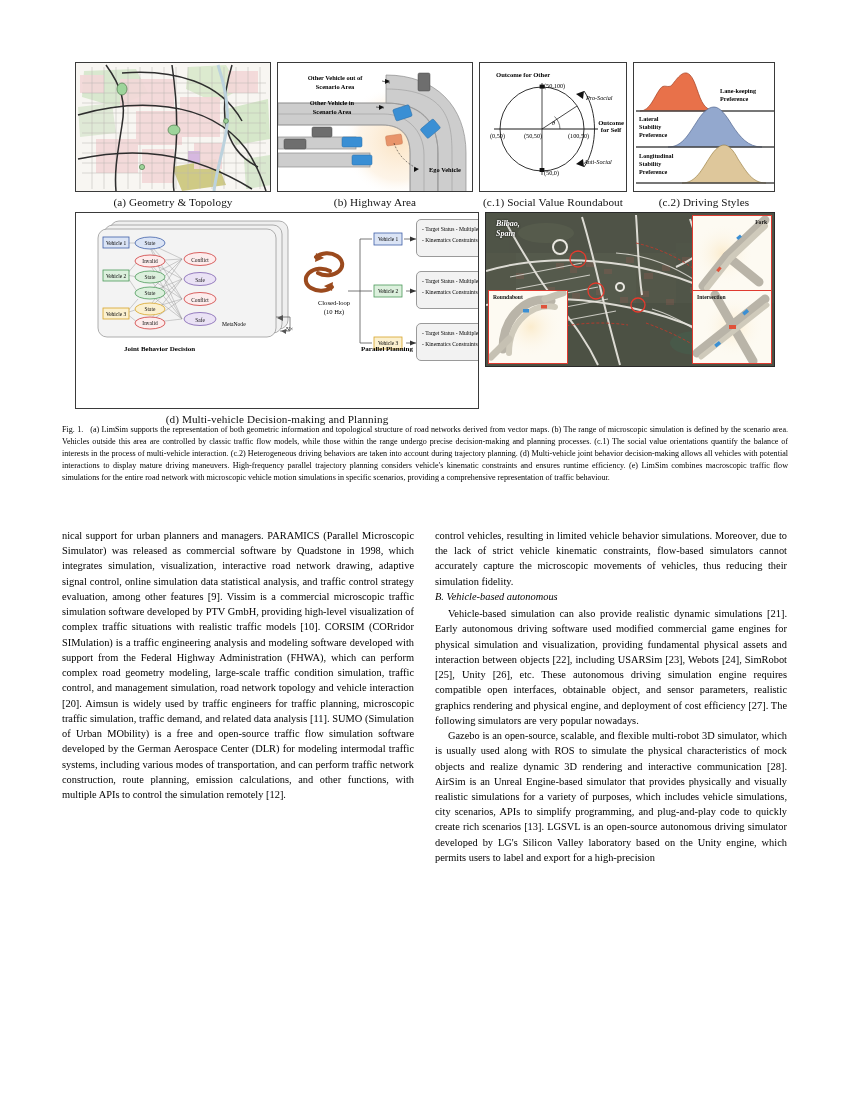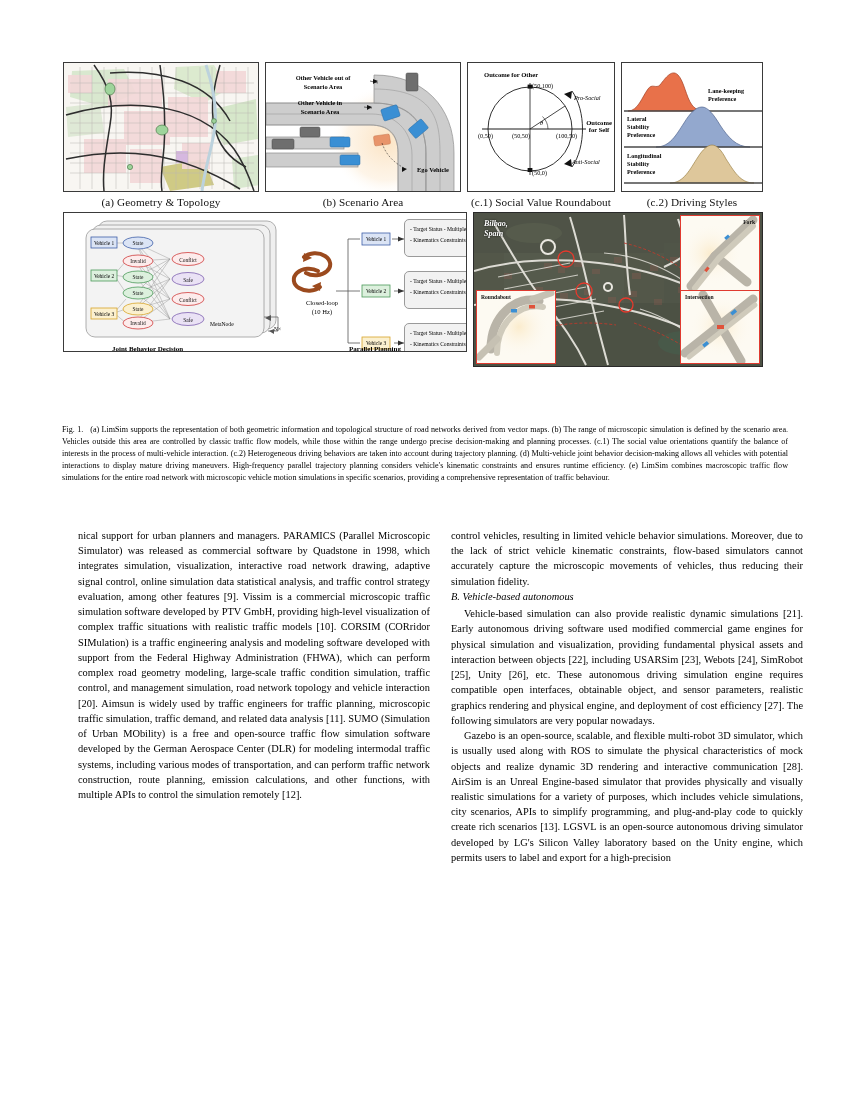--- a/index.html
+++ b/index.html
@@ -15,21 +15,21 @@
   }
   .page {
     position: absolute;
     left: 0; top: 0;
     width: 850px; height: 1100px;
   }
 
   
   .figure-block {
     position: absolute;
-    left: 63px; top: 62px;
+    left: 75px; top: 62px;
     width: 700px;
   }
 
   .fig-row-top {
     display: flex;
     gap: 6px;
     align-items: stretch;
   }
   .panel {
     border: 1.2px solid #3a3a3a;
@@ -58,21 +58,21 @@
   .subcap-row > div:nth-child(1){ width:196px; }
   .subcap-row > div:nth-child(2){ width:196px; }
   .subcap-row > div:nth-child(3){ width:148px; }
   .subcap-row > div:nth-child(4){ width:142px; }
 
   .fig-row-bot {
     display: flex;
     gap: 6px;
     margin-top: 4px;
   }
-  .panel-d { width: 404px; height: 140px; }
+  .panel-d { width: 404px; height: 197px; }
   .panel-e { width: 290px; height: 155px; padding:0; border-color:#2a2a2a;}
 
   .subcap-row2 { display:flex; gap:6px; }
   .subcap-row2 > div:nth-child(1){ width:404px; }
   .subcap-row2 > div:nth-child(2){ width:290px; }
 
   
   .map-a { position:absolute; inset:0; background:#f7f5f1; }
 
   
@@ -197,21 +197,20 @@
   
   .col {
     position:absolute;
     top:528px;
     width:352px;
     font-family:"Liberation Serif", serif;
     font-size:10.4px;
     line-height:1.465;
     text-align:justify;
     color:#000;
-    margin-left:16px;
   }
   .col-left { left:62px; }
   .col-right { left:435px; }
   .col p { margin:0; }
   .col p.indent { text-indent:13px; margin-top:7px; }
   .col p.cont { text-indent:0; }
   .sec-head {
     font-style:italic;
     margin-top:10px;
     margin-bottom:2px;
@@ -399,21 +398,21 @@
             <span>Longitudinal</span><br>
             <span>Stability</span><br>
             <span>Preference</span>
           </div>
         </div>
       </div>
     </div>
 
     <div class="subcap-row">
       <div class="subcap">(a) Geometry &amp; Topology</div>
-      <div class="subcap">(b) Scenario Area</div>
+      <div class="subcap">(b) Highway Area</div>
       <div class="subcap">(c.1) Social Value Roundabout</div>
       <div class="subcap">(c.2) Driving Styles</div>
     </div>
 
     <div class="fig-row-bot">
 
       <div class="panel panel-d">
         <div class="pd">
           <svg width="404" height="155" viewBox="0 0 404 155">
             <rect width="404" height="155" fill="#fff"></rect>
@@ -646,20 +645,21 @@
               <rect x="50" y="20" width="6" height="3.5" fill="#3A8FD4" transform="rotate(-38 52 22)"></rect>
               <rect x="22" y="52" width="6" height="3.5" fill="#3A8FD4" transform="rotate(-38 24 54)"></rect>
             </svg>
             <div class="inset-label" style="left:4px; top:3px;">Intersection</div>
           </div>
         </div>
       </div>
     </div>
 
     <div class="subcap-row2">
+      <div class="subcap">(d) Multi-vehicle Decision-making and Planning</div>
     </div>
   </div>
 
   <div class="caption">
     <span class="figlabel">Fig. 1.</span>&nbsp;&nbsp;&nbsp;<span>(a) LimSim supports the representation of both geometric information and topological structure of road networks derived from vector maps. (b) The range of microscopic simulation is defined by the scenario area. Vehicles outside this area are controlled by classic traffic flow models, while those within the range undergo precise decision-making and planning processes. (c.1) The social value orientations quantify the balance of interests in the process of multi-vehicle interaction. (c.2) Heterogeneous driving behaviors are taken into account during trajectory planning. (d) Multi-vehicle joint behavior decision-making allows all vehicles with potential interactions to display mature driving maneuvers. High-frequency parallel trajectory planning considers vehicle's kinematic constraints and ensures runtime efficiency. (e) LimSim combines macroscopic traffic flow simulations for the entire road network with microscopic vehicle motion simulations in specific scenarios, providing a comprehensive representation of traffic behaviour.</span>
   </div>
 
   <div class="col col-left">
     <p class="cont">nical support for urban planners and managers. PARAMICS (Parallel Microscopic Simulator) was released as commercial software by Quadstone in 1998, which integrates simulation, visualization, interactive road network drawing, adaptive signal control, online simulation data statistical analysis, and traffic control strategy evaluation, among other features [9]. Vissim is a commercial microscopic traffic simulation software developed by PTV GmbH, providing high-level visualization of complex traffic situations with realistic traffic models [10]. CORSIM (CORridor SIMulation) is a traffic engineering analysis and modeling software developed with support from the Federal Highway Administration (FHWA), which can perform complex road geometry modeling, large-scale traffic condition simulation, traffic control, and management simulation, road network topology and vehicle interaction [20]. Aimsun is widely used by traffic engineers for traffic planning, microscopic traffic simulation, traffic demand, and related data analysis [11]. SUMO (Simulation of Urban MObility) is a free and open-source traffic flow simulation software developed by the German Aerospace Center (DLR) for modeling intermodal traffic systems, including various modes of transportation, and can perform traffic network construction, route planning, emission calculations, and other functions, with multiple APIs to control the simulation remotely [12].</p>
   </div>

